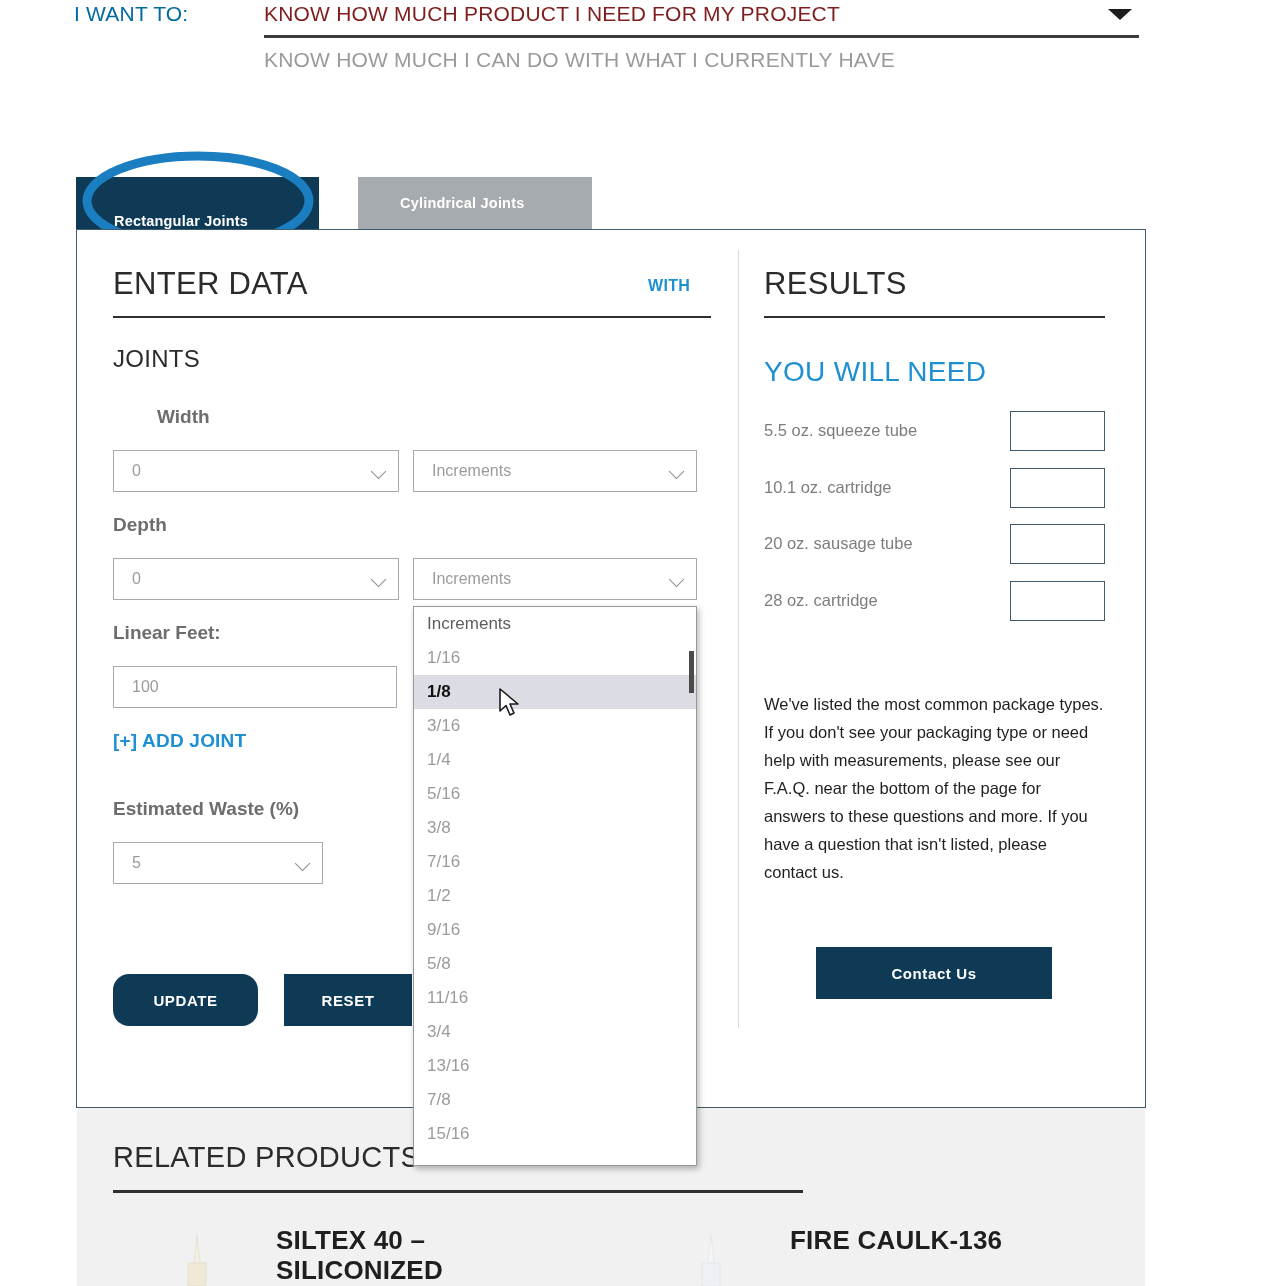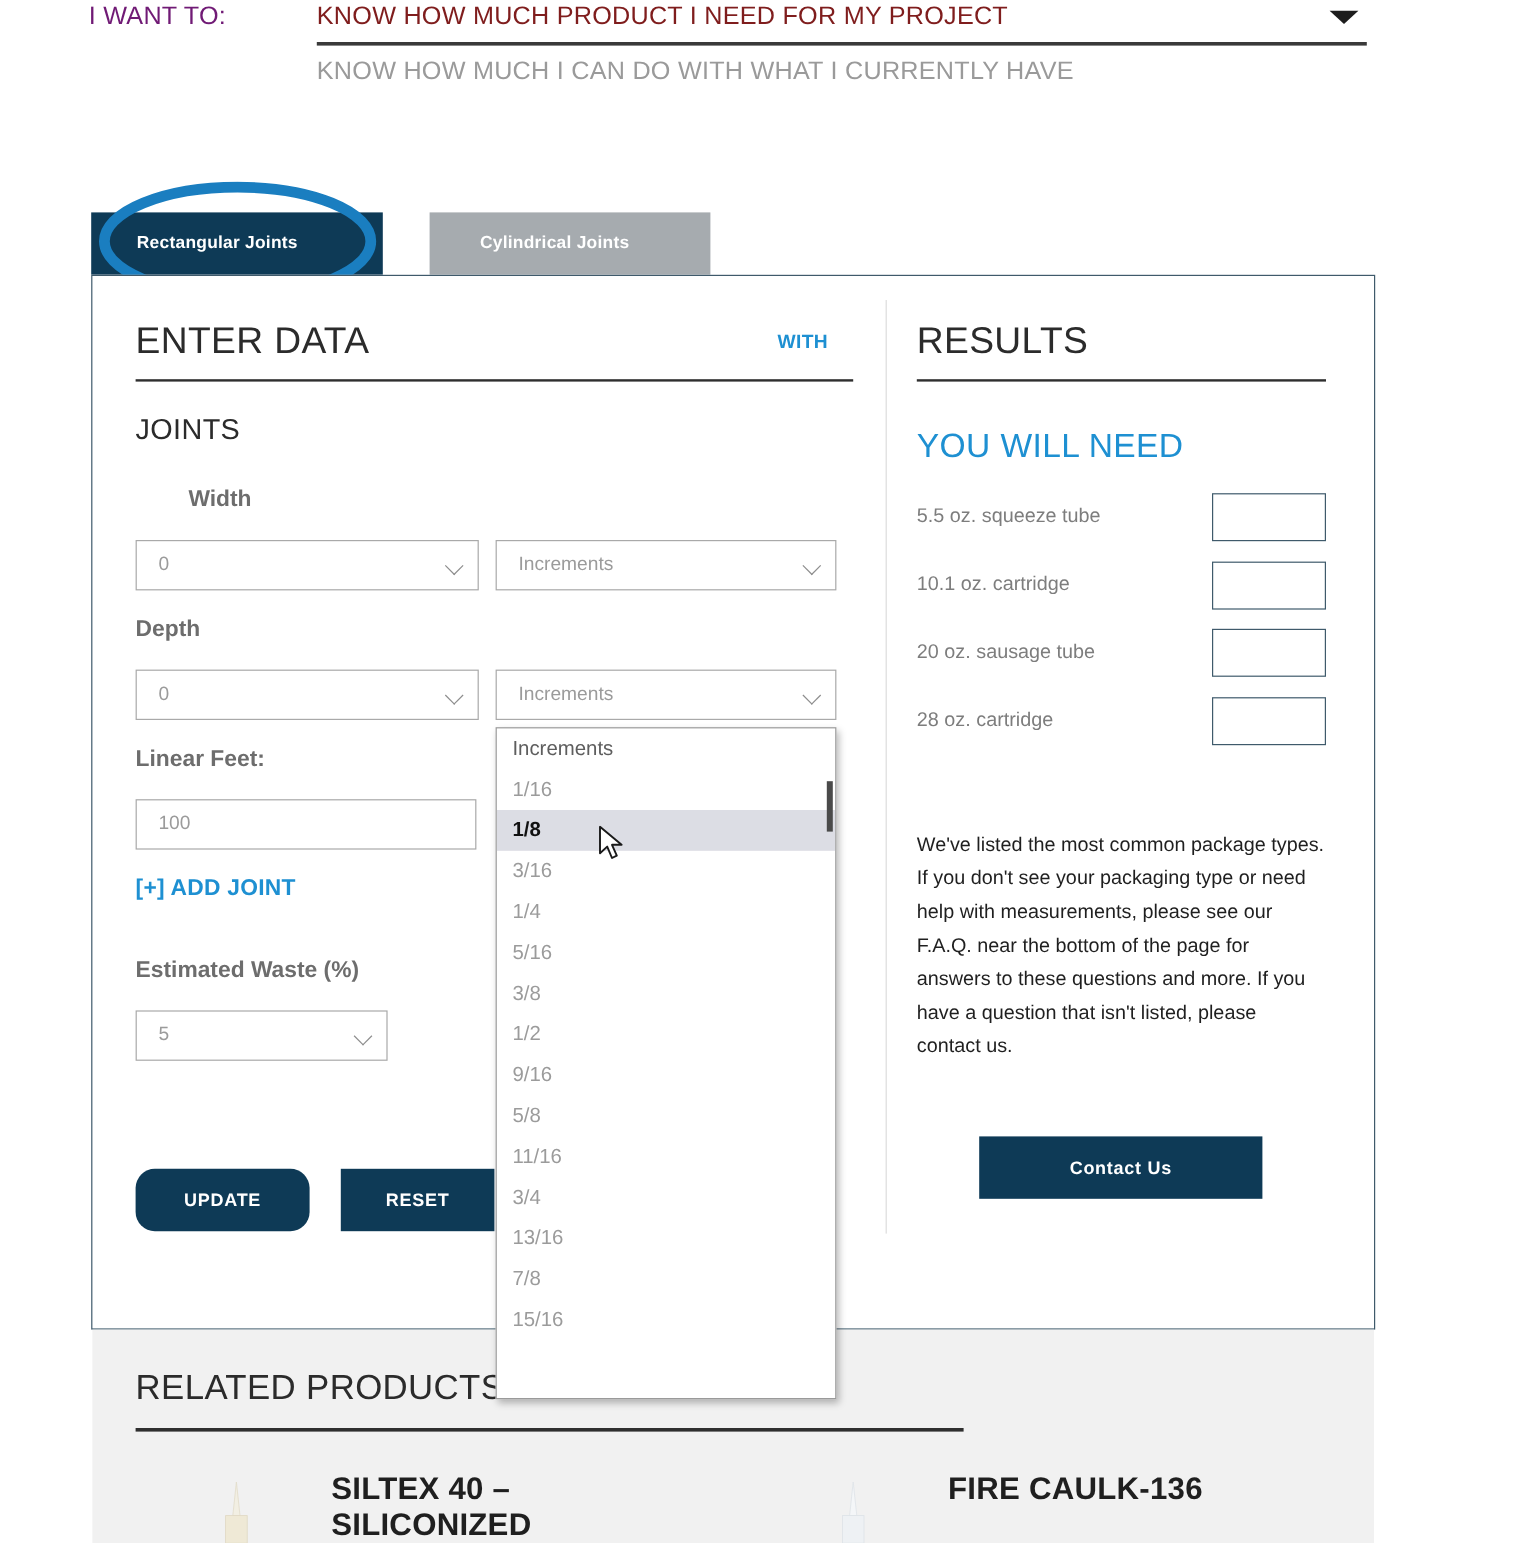--- a/index.html
+++ b/index.html
@@ -7,21 +7,21 @@
     width:1280px;height:1286px;position:relative;overflow:hidden;
     background:#ffffff;
     font-family:"Liberation Sans",sans-serif;
     -webkit-font-smoothing:antialiased;
   }
 
   
   #iwantto-bar{position:absolute;left:0;top:0;width:1280px;height:88px;}
   #iwantto-label{
     position:absolute;left:74px;top:2px;
-    font-size:21px;letter-spacing:.2px;color:#701a75;
+    font-size:21px;letter-spacing:.2px;color:#0369a1;
     font-family:"Liberation Sans Narrow","Liberation Sans",sans-serif;
   }
   #iwantto-selected{
     position:absolute;left:264px;top:2px;width:850px;
     font-size:21px;color:#7f1d1d;letter-spacing:.2px;
     font-family:"Liberation Sans Narrow","Liberation Sans",sans-serif;
   }
   #iwantto-caret{
     position:absolute;left:1108px;top:9px;
     width:0;height:0;border-left:12px solid transparent;border-right:12px solid transparent;
@@ -34,21 +34,21 @@
     font-family:"Liberation Sans Narrow","Liberation Sans",sans-serif;
   }
 
   
   .tab{
     position:absolute;height:52px;
     color:#ffffff;font-size:14.5px;font-weight:bold;letter-spacing:.2px;
     font-family:"Liberation Sans Narrow","Liberation Sans",sans-serif;
     display:flex;align-items:center;
   }
-  #tab-rect{left:76px;top:177px;width:243px;background:#0e3a56;padding-left:38px;box-sizing:border-box;}
+  #tab-rect{left:76px;top:177px;width:243px;background:#0e3a56;padding-left:38px;box-sizing:border-box;align-items:flex-end;}
   #tab-cyl{left:358px;top:177px;width:234px;background:#a6abaf;padding-left:42px;box-sizing:border-box;}
 
   
   #annot-ellipse{position:absolute;left:82px;top:151px;width:232px;height:100px;pointer-events:none;}
 
   
   #calc-card{
     position:absolute;left:76px;top:229px;width:1070px;height:879px;
     border:1px solid #3f5a6b;background:#ffffff;box-sizing:border-box;
   }
@@ -282,20 +282,21 @@
 
 <div id="dropdown">
   <div id="dd-options">
       <div class="dd-item placeholder">Increments</div>
       <div class="dd-item">1/16</div>
       <div class="dd-item sel-item">1/8</div>
       <div class="dd-item">3/16</div>
       <div class="dd-item">1/4</div>
       <div class="dd-item">5/16</div>
       <div class="dd-item">3/8</div>
+      <div class="dd-item">7/16</div>
       <div class="dd-item">1/2</div>
       <div class="dd-item">9/16</div>
       <div class="dd-item">5/8</div>
       <div class="dd-item">11/16</div>
       <div class="dd-item">3/4</div>
       <div class="dd-item">13/16</div>
       <div class="dd-item">7/8</div>
       <div class="dd-item">15/16</div>
     </div>
   <div id="dd-scrollbar-track">

